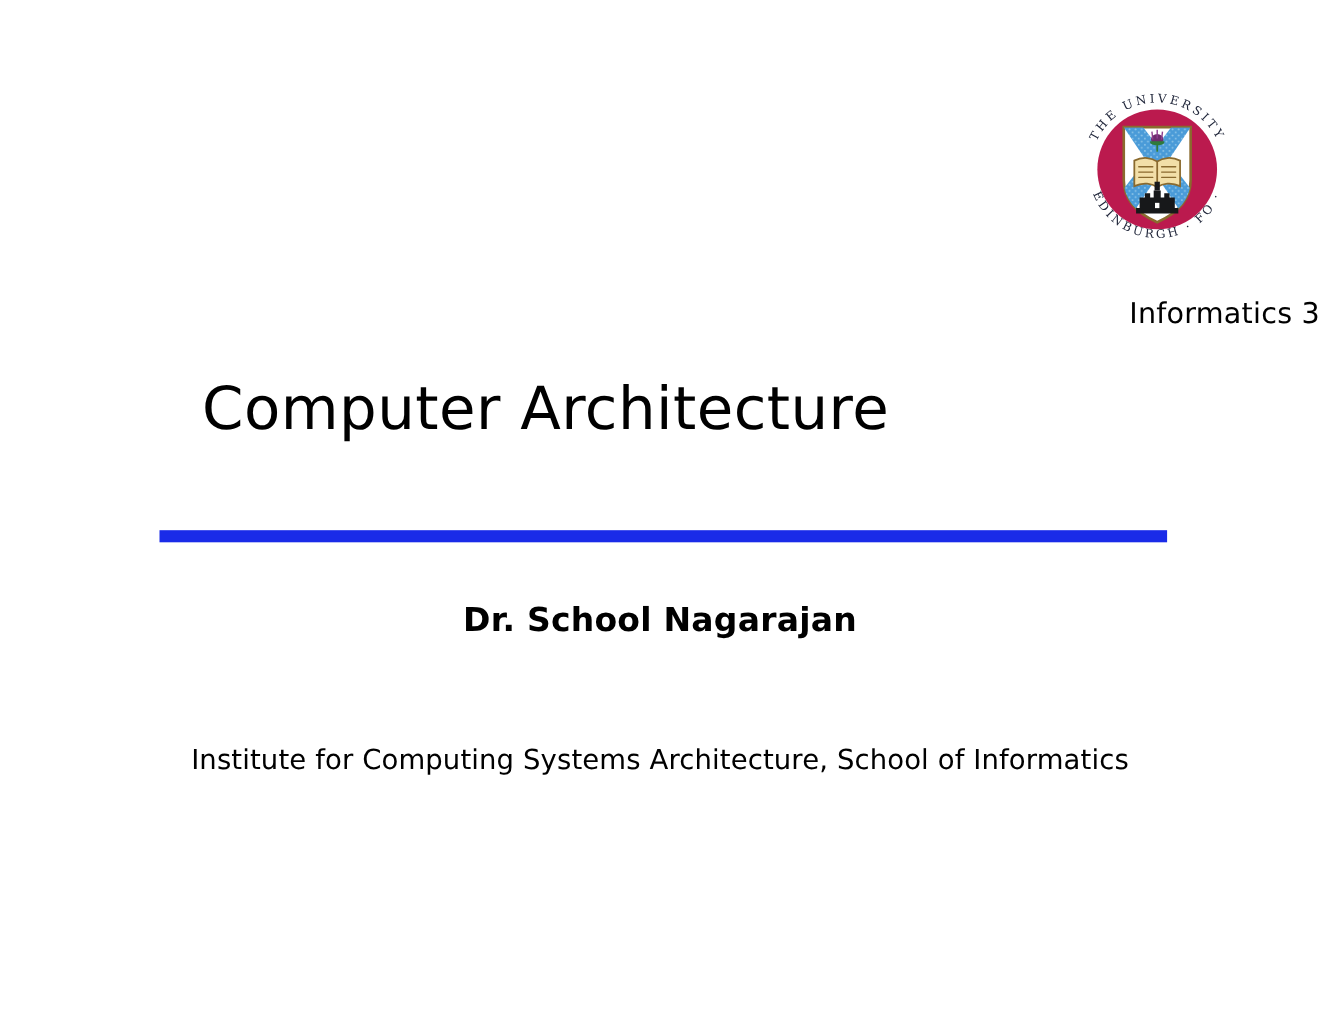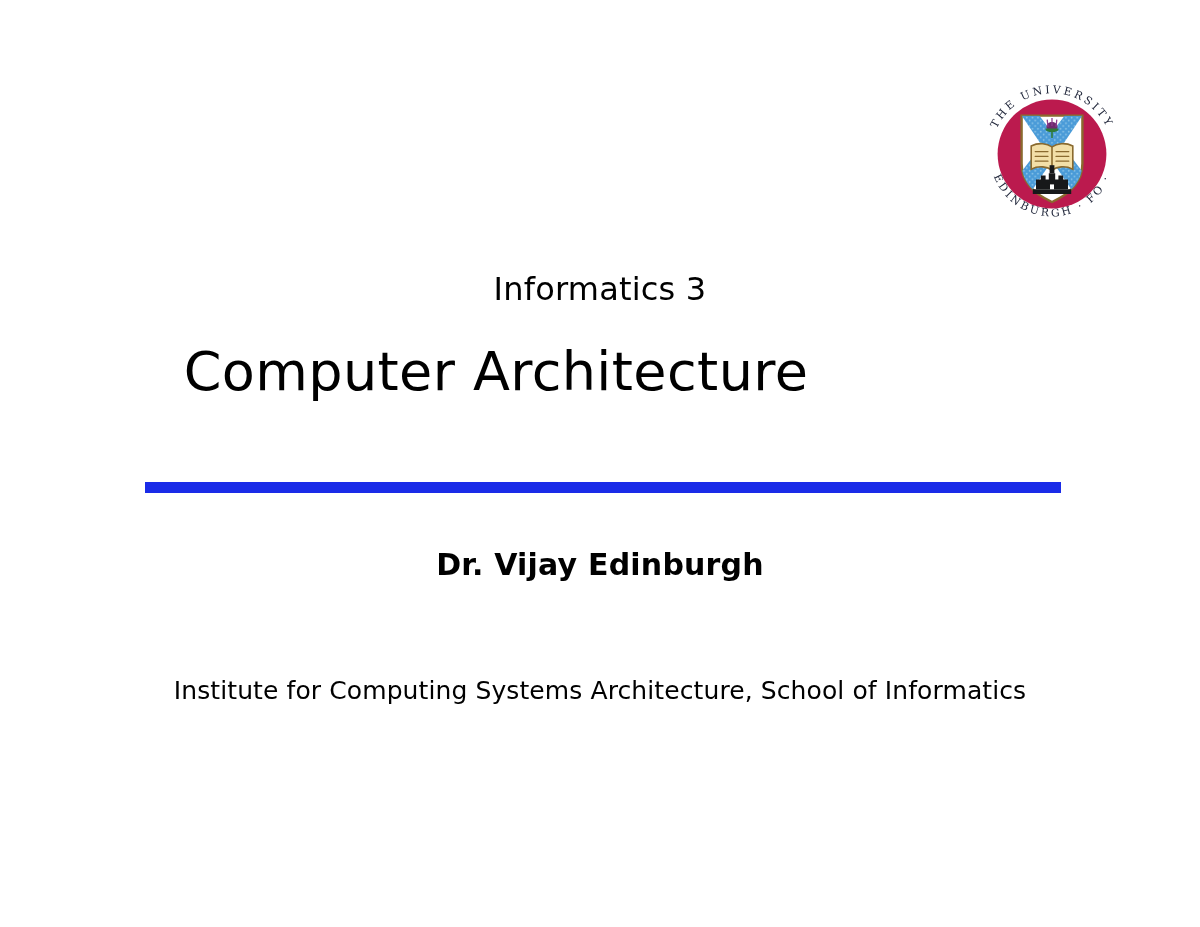--- a/index.html
+++ b/index.html
@@ -36,22 +36,22 @@
     width: 160px;
     height: 160px;
   }
 
   
   .course-line {
     position: absolute;
     left: 0;
     top: 272px;
     width: 1200px;
-    text-align: center;
-    font-size: 32px;
+    text-align: right;
+    font-size: 26px;
     font-weight: 400;
     color: #000000;
     letter-spacing: 0.2px;
     line-height: 1.1;
   }
 
   .main-title {
     position: absolute;
     left: 0;
     top: 342px;
@@ -181,19 +181,19 @@
       </g>
     </svg>
   </div>
 
   <div class="course-line">Informatics 3</div>
 
   <div class="main-title">Computer Architecture</div>
 
   <div class="rule"></div>
 
-  <div class="author">Dr. Vijay Edinburgh</div>
+  <div class="author">Dr. School Nagarajan</div>
 
   <div class="affiliation">
     <div class="aff-line">Institute for Computing Systems Architecture, School of Informatics</div>
   </div>
 
 </div>
 
 </body></html>

